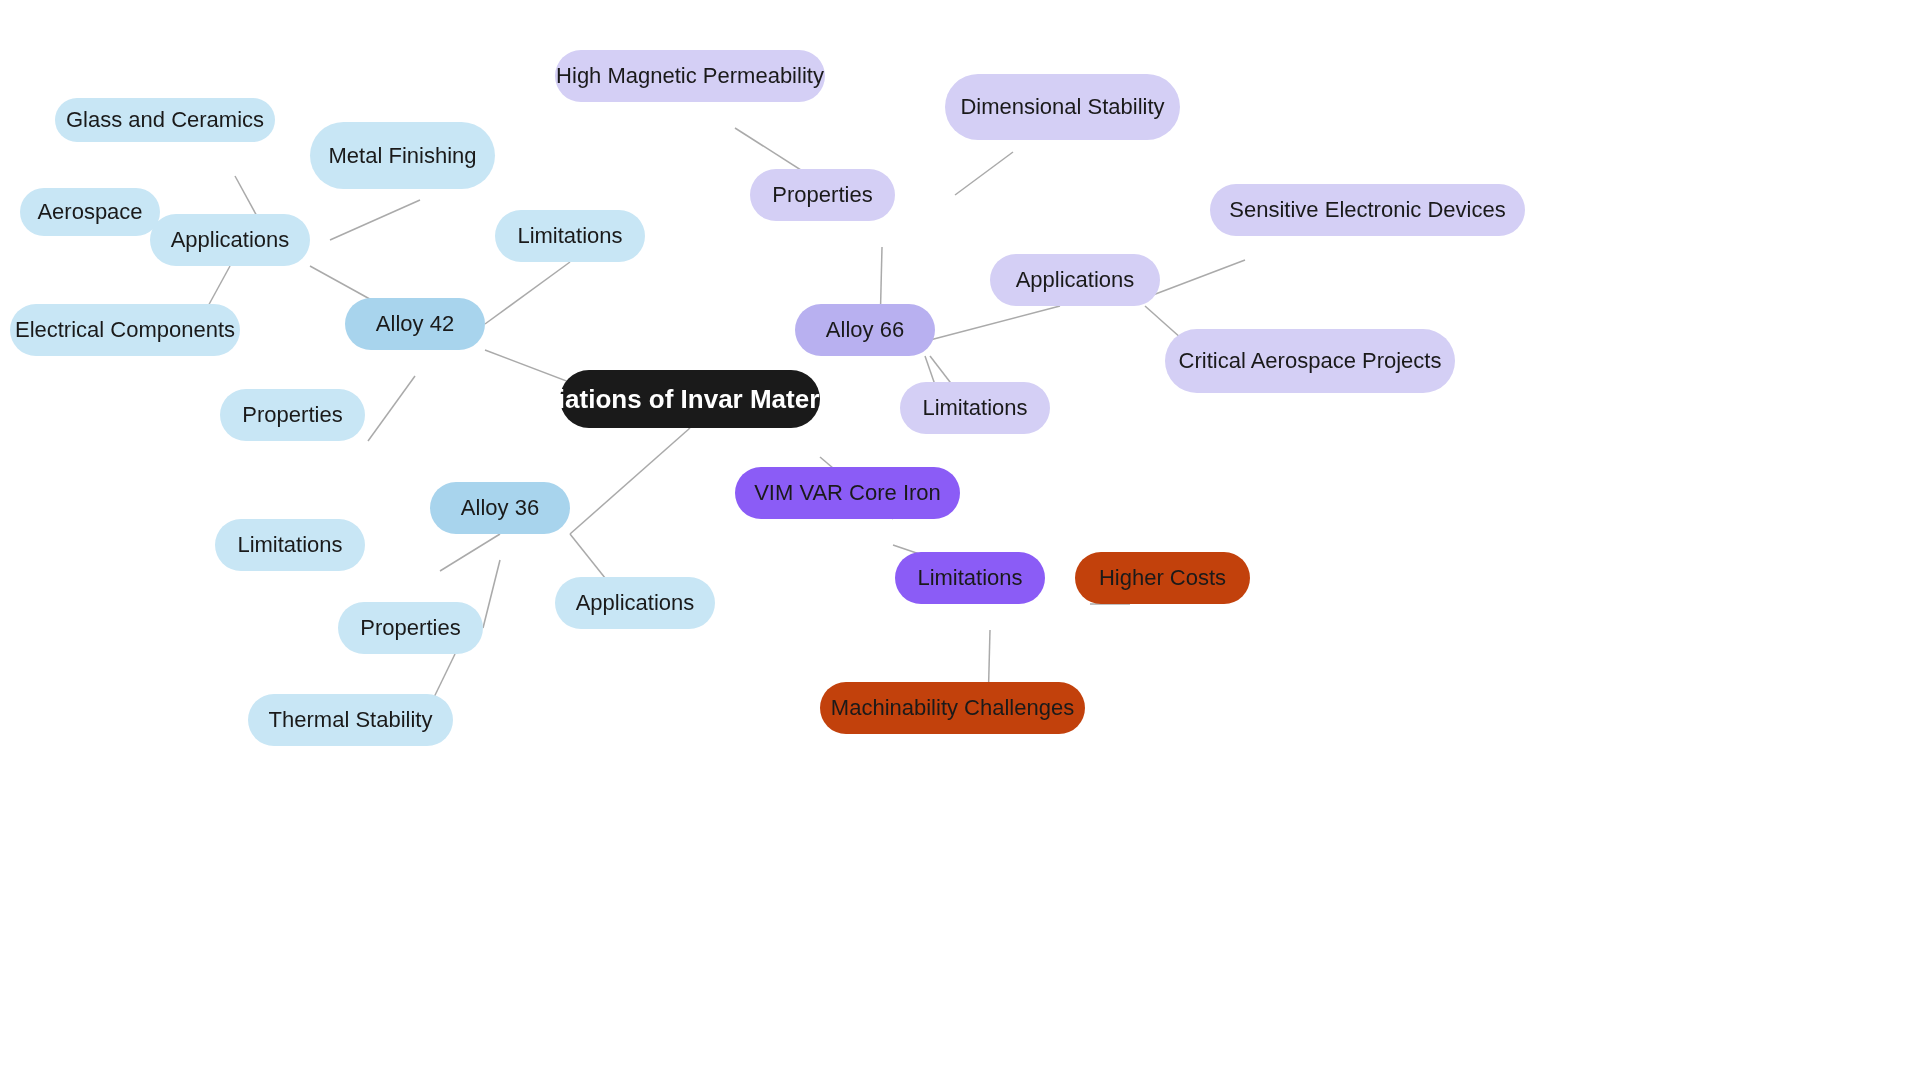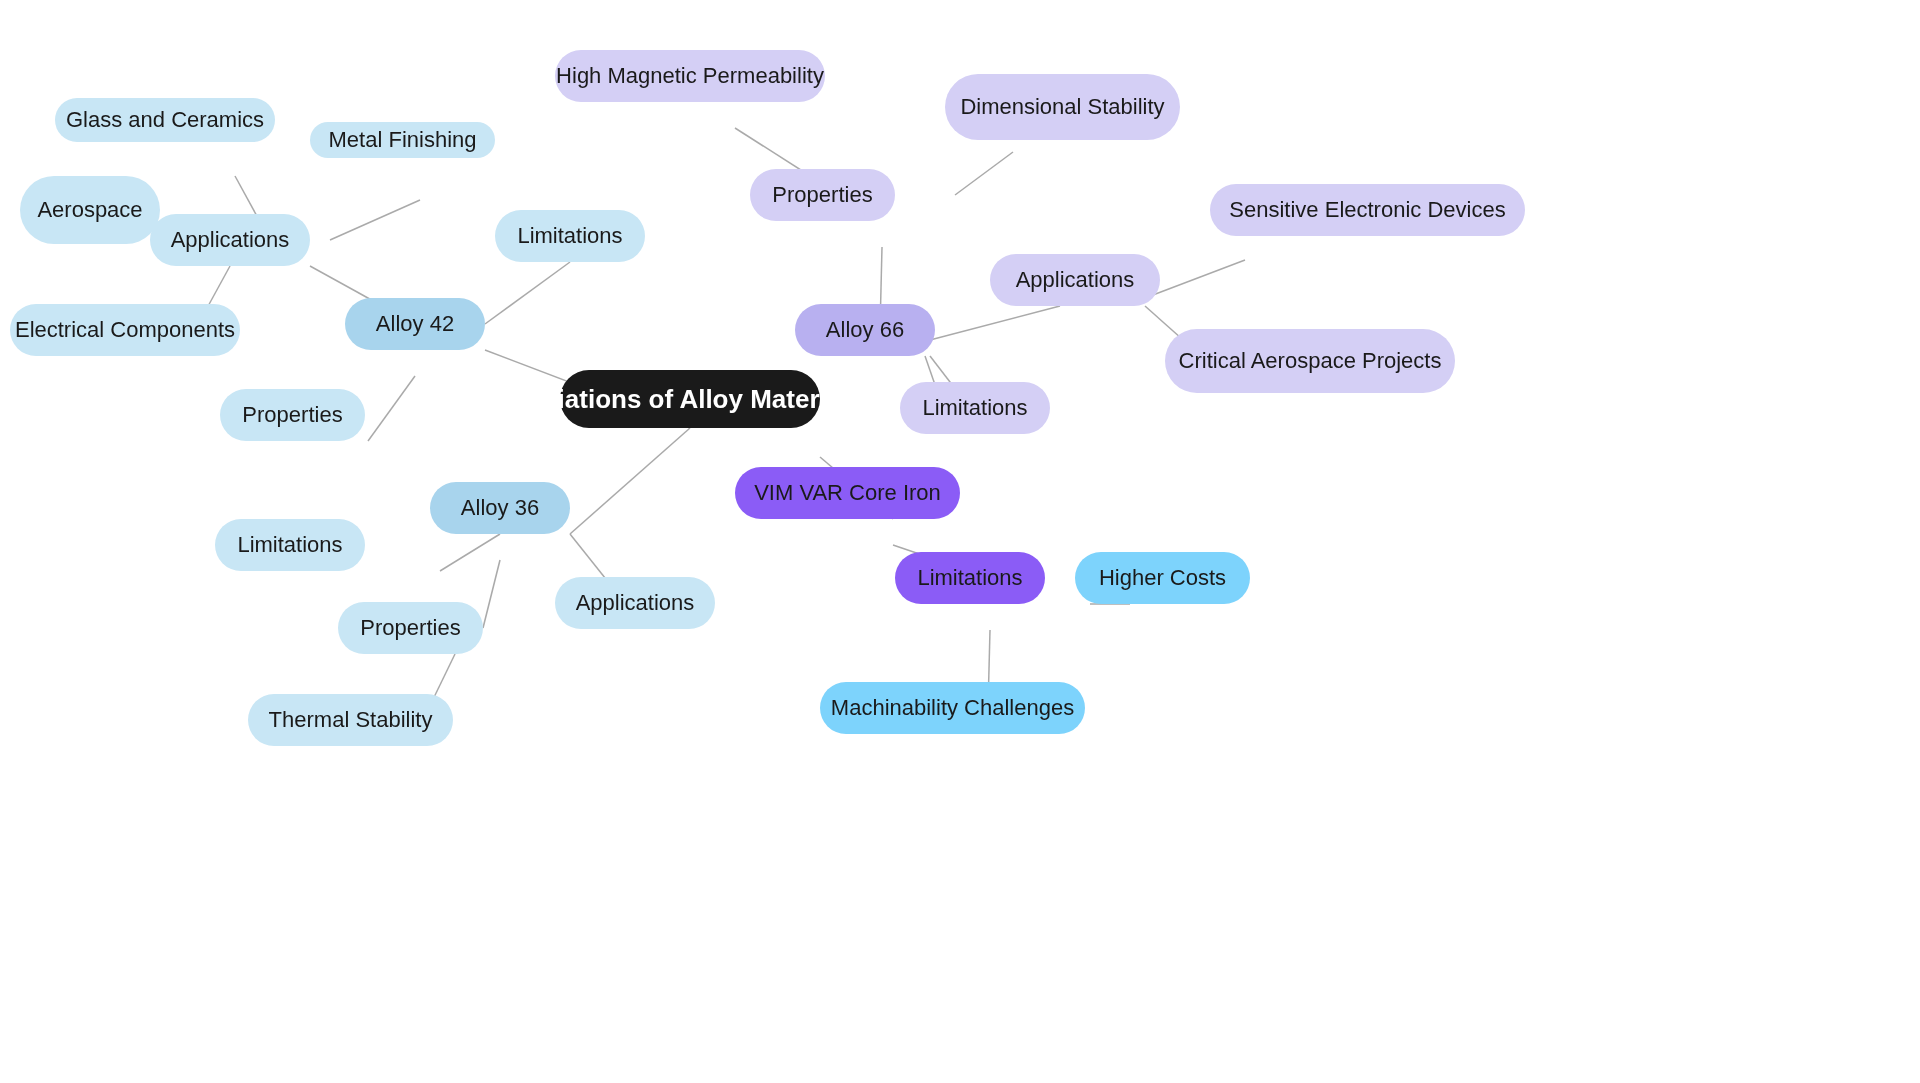--- a/index.html
+++ b/index.html
@@ -48,21 +48,21 @@
     }
     .node-purple-light {
       background: #d4cff5;
       color: #1a1a1a;
     }
     .node-purple-mid {
       background: #b8b0f0;
       color: #1a1a1a;
     }
     .node-pink {
-      background: #7dd3fc;
+      background: #c2410c;
       color: #1a1a1a;
     }
     .node-pink-mid {
       background: #8b5cf6;
       color: #1a1a1a;
     }
   </style>
 </head>
 <body>
 
@@ -113,21 +113,21 @@
   <line x1="1145" y1="306" x2="1200" y2="355" stroke="#aaa" stroke-width="1.5"></line>
 
   <line x1="893" y1="545" x2="990" y2="578" stroke="#aaa" stroke-width="1.5"></line>
 
   <line x1="1090" y1="604" x2="1130" y2="604" stroke="#aaa" stroke-width="1.5"></line>
 
   <line x1="990" y1="630" x2="988" y2="708" stroke="#aaa" stroke-width="1.5"></line>
 </svg>
 
 <div class="node node-center" style="left:560px; top:370px; width:260px; height:58px;">
-  <span>Variations of Alloy Materials</span>
+  <span>Variations of Invar Materials</span>
 </div>
 
 <div class="node node-blue-mid" style="left:345px; top:298px; width:140px; height:52px;">
   <span>Alloy 42</span>
 </div>
 
 <div class="node node-blue" style="left:150px; top:214px; width:160px; height:52px;">
   <span>Applications</span>
 </div>
 
@@ -136,25 +136,25 @@
 </div>
 
 <div class="node node-blue" style="left:220px; top:389px; width:145px; height:52px;">
   <span>Properties</span>
 </div>
 
 <div class="node node-blue" style="left:55px; top:98px; width:220px; height:44px;">
   <span>Glass and Ceramics</span>
 </div>
 
-<div class="node node-blue" style="left:310px; top:122px; width:185px; height:36px;">
+<div class="node node-blue" style="left:310px; top:122px; width:185px; height:67px;">
   <span>Metal Finishing</span>
 </div>
 
-<div class="node node-blue" style="left:20px; top:176px; width:140px; height:68px;">
+<div class="node node-blue" style="left:20px; top:188px; width:140px; height:48px;">
   <span>Aerospace</span>
 </div>
 
 <div class="node node-blue" style="left:10px; top:304px; width:230px; height:52px;">
   <span>Electrical Components</span>
 </div>
 
 <div class="node node-blue-mid" style="left:430px; top:482px; width:140px; height:52px;">
   <span>Alloy 36</span>
 </div>

